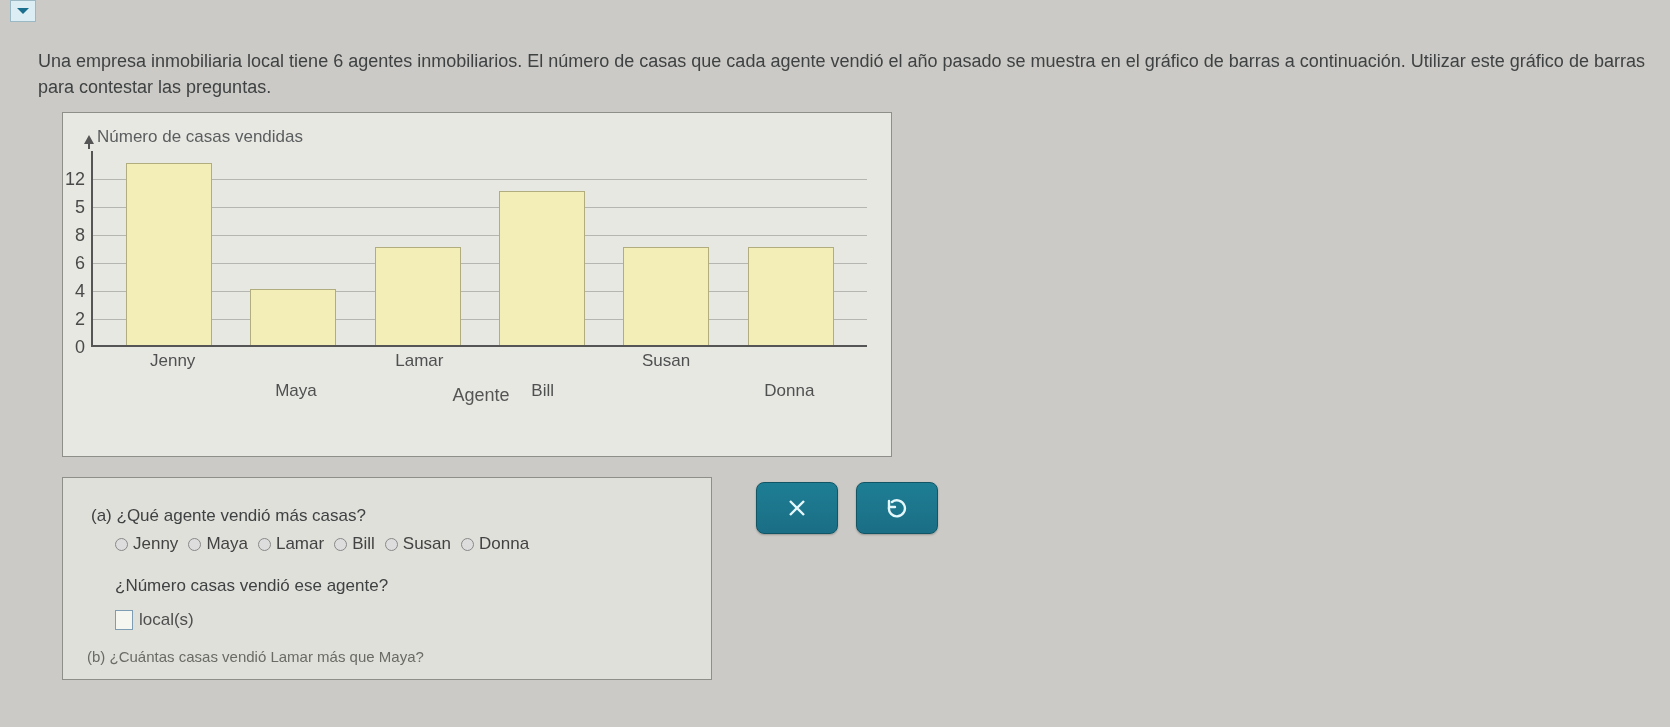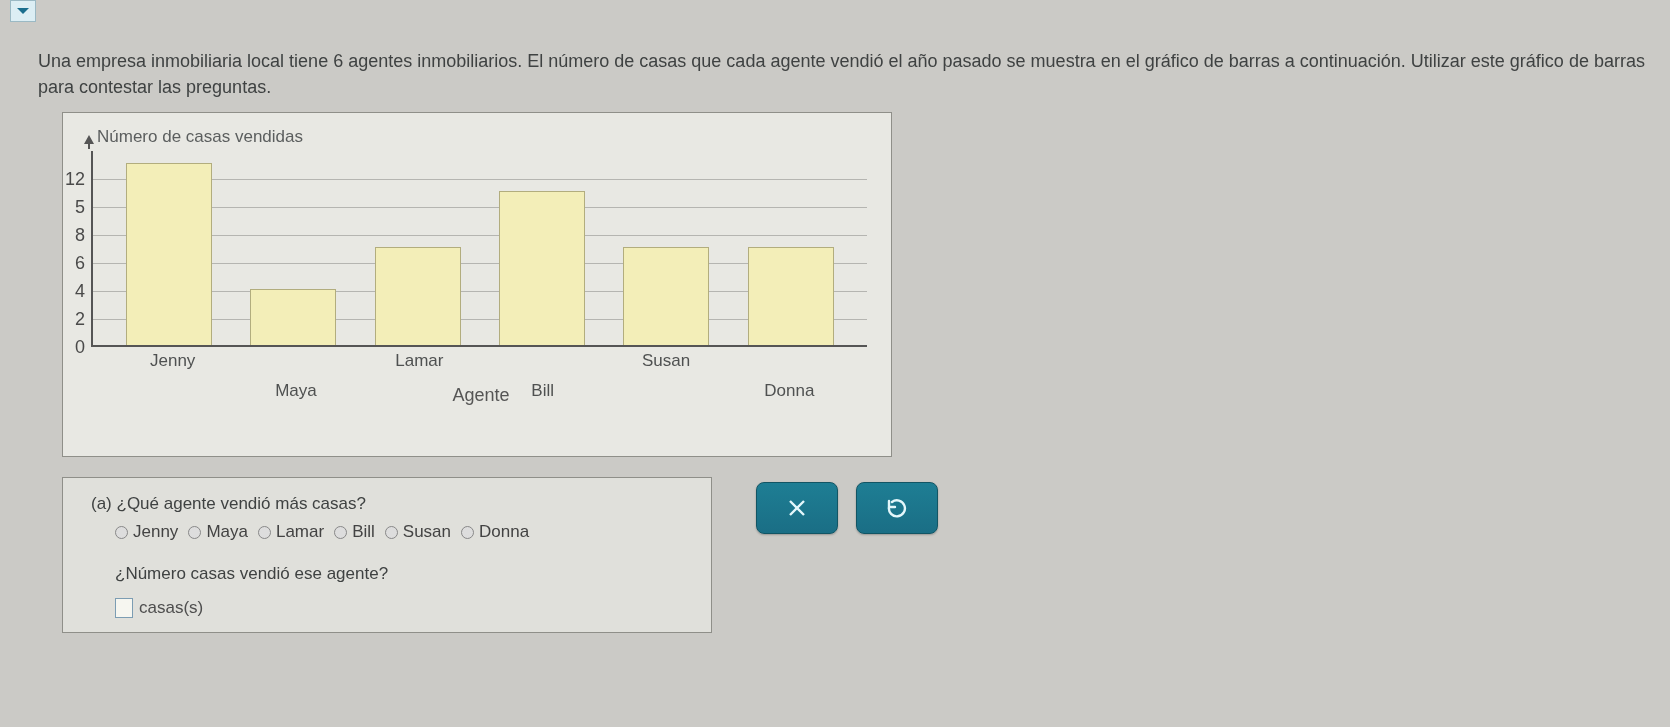--- a/index.html
+++ b/index.html
@@ -120,21 +120,21 @@
       color: #555;
     }
 
     .qa-panel {
       position: absolute;
       top: 477px;
       left: 62px;
       width: 650px;
       border: 1px solid #8f8f89;
       background: #e0e0db;
-      padding: 16px 20px 14px 28px;
+      padding: 28px 20px 14px 28px;
     }
     .qa-line {
       color: #3f4242;
       font-size: 17px;
       margin-bottom: 8px;
     }
     .radio-row {
       display: flex;
       gap: 10px;
       align-items: center;
@@ -289,22 +289,23 @@
         <span>Susan</span>
       </label>
       <label class="radio-opt">
         <span class="radio-circle"></span>
         <span>Donna</span>
       </label>
     </div>
   <div class="qa-sub">¿Número casas vendió ese agente?</div>
   <div class="ans-row">
     <span class="ans-box"></span>
-    <span>casas(s)</span>
+    <span>local(s)</span>
   </div>
+  <div class="truncated">(b) ¿Cuántas casas vendió Lamar más que Maya?</div>
 </div>
 
 <div class="action-btns">
   <div class="act-btn">
     <svg width="22" height="22" viewBox="0 0 22 22">
         <path d="M4 4 L18 18 M18 4 L4 18"></path>
       </svg>
   </div>
   <div class="act-btn">
     <svg width="24" height="22" viewBox="0 0 24 22">

